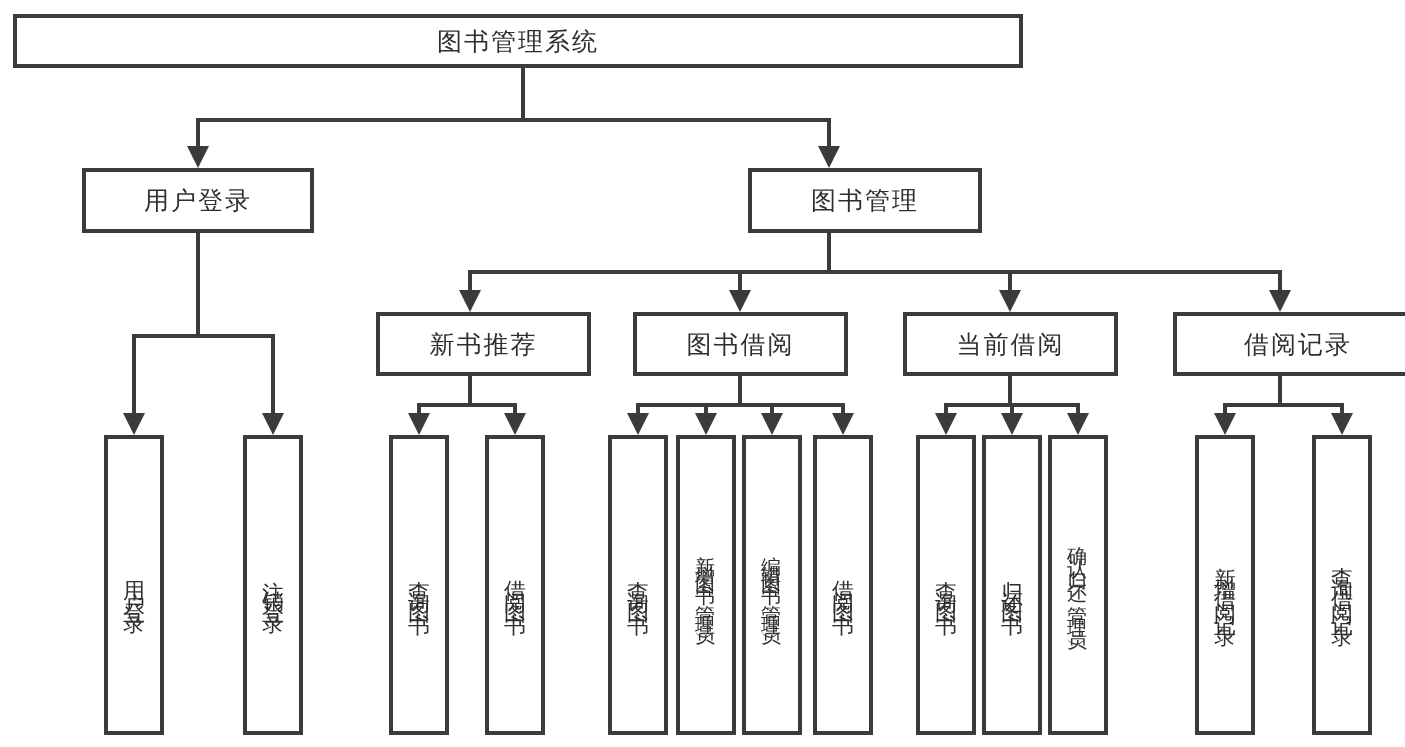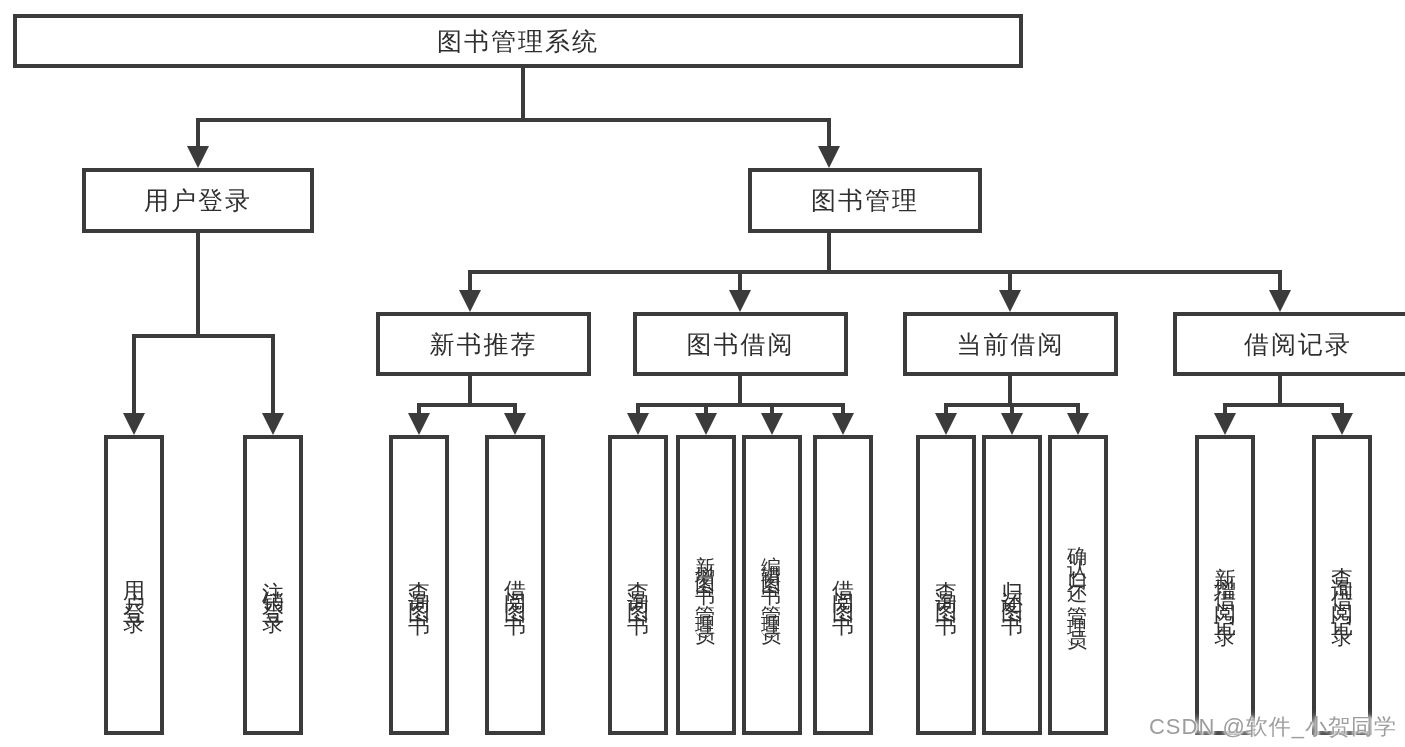--- a/index.html
+++ b/index.html
@@ -180,15 +180,14 @@
     <span class="vtext v8">确认归还（管理员）</span>
   </div>
 
   <div class="node" style="left:1195px; top:435px; width:60px; height:300px;">
     <span class="vtext v6">新增借阅记录</span>
   </div>
   <div class="node" style="left:1312px; top:435px; width:60px; height:300px;">
     <span class="vtext v6">查询借阅记录</span>
   </div>
 
-  <div class="watermark">CSDN @软件_小贺同学</div>
 
 </div>
 
 </body></html>

